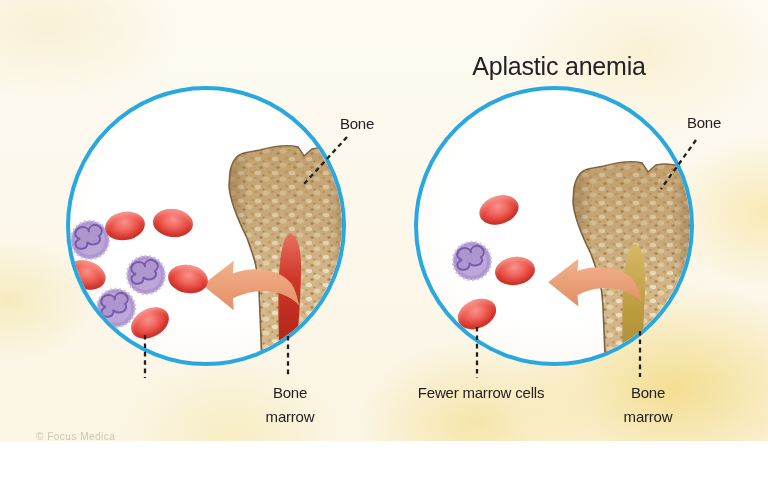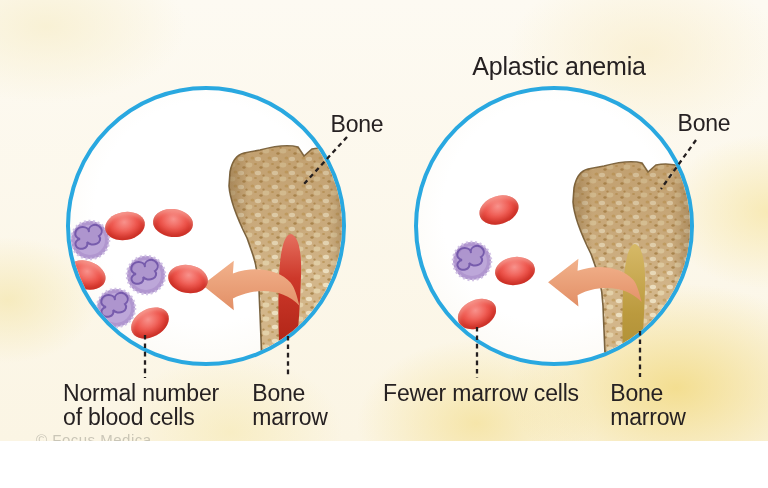--- a/index.html
+++ b/index.html
@@ -27,29 +27,29 @@
   #circle-right{left:414px;top:86px;}
   .bone{position:absolute;}
   .arrow{position:absolute;}
   .rbc{
     position:absolute;width:40px;height:28px;border-radius:50%;
     background:radial-gradient(ellipse at 50% 36%, #f8928c 0%, #ef5a51 42%, #e23a30 72%, #c92a21 100%);
     box-shadow: inset 0 -4px 6px rgba(150,18,8,.35), inset 0 3px 4px rgba(255,205,195,.55);
   }
   .wbc{position:absolute;width:44px;height:44px;}
   .lbl{
-    position:absolute;color:#262122;font-size:23px;line-height:24px;
-    text-align:left;transform:translateX(-50%);white-space:nowrap;letter-spacing:-0.2px;
+    position:absolute;color:#262122;font-size:15px;line-height:24px;
+    text-align:center;transform:translateX(-50%);white-space:nowrap;letter-spacing:-0.2px;
   }
   #title{
     position:absolute;top:52px;left:559px;transform:translateX(-50%);
     font-size:25px;color:#262122;white-space:nowrap;letter-spacing:-0.2px;
   }
   #watermark{
-    position:absolute;left:36px;top:431px;font-size:15px;
+    position:absolute;left:36px;top:431px;font-size:10px;
     color:rgba(148,146,134,.48);letter-spacing:.5px;
   }
   #leaders{position:absolute;left:0;top:0;pointer-events:none;}
 </style>
 </head>
 <body>
 
 <div id="canvas">
 
   <div class="circle" id="circle-left">
@@ -192,24 +192,20 @@
       <line x1="477" y1="327" x2="477" y2="378"></line>
       <line x1="640" y1="331" x2="640" y2="377"></line>
     </g>
   </svg>
 
   <div id="title">Aplastic anemia</div>
 
   <div class="lbl" style="left:357px;top:112px;">Bone</div>
   <div class="lbl" style="left:704px;top:111px;">Bone</div>
 
-  <div class="lbl" style="left:141px;top:381px;">
-    <div>Normal number</div>
-    <div>of blood cells</div>
-  </div>
 
   <div class="lbl" style="left:290px;top:381px;">
     <div>Bone</div>
     <div>marrow</div>
   </div>
 
   <div class="lbl" style="left:481px;top:381px;">Fewer marrow cells</div>
 
   <div class="lbl" style="left:648px;top:381px;">
     <div>Bone</div>

